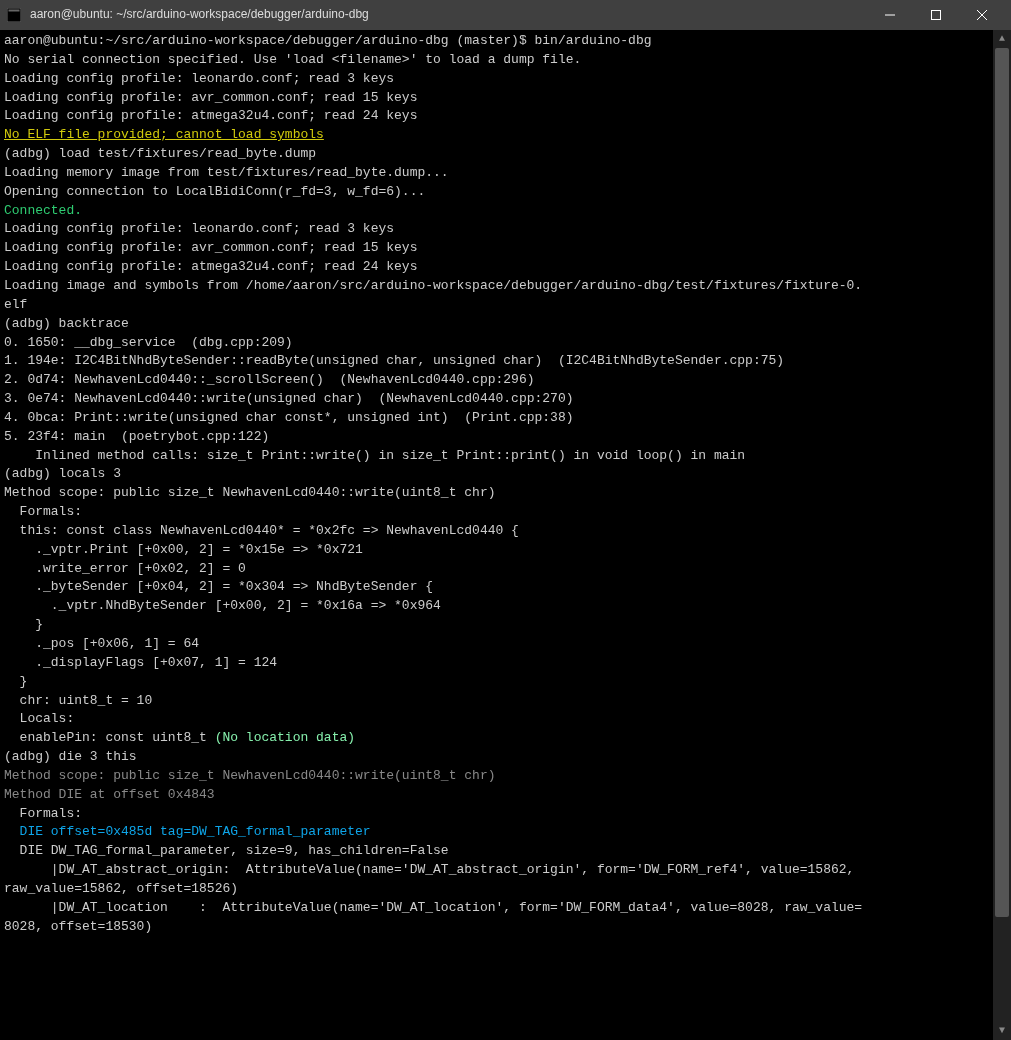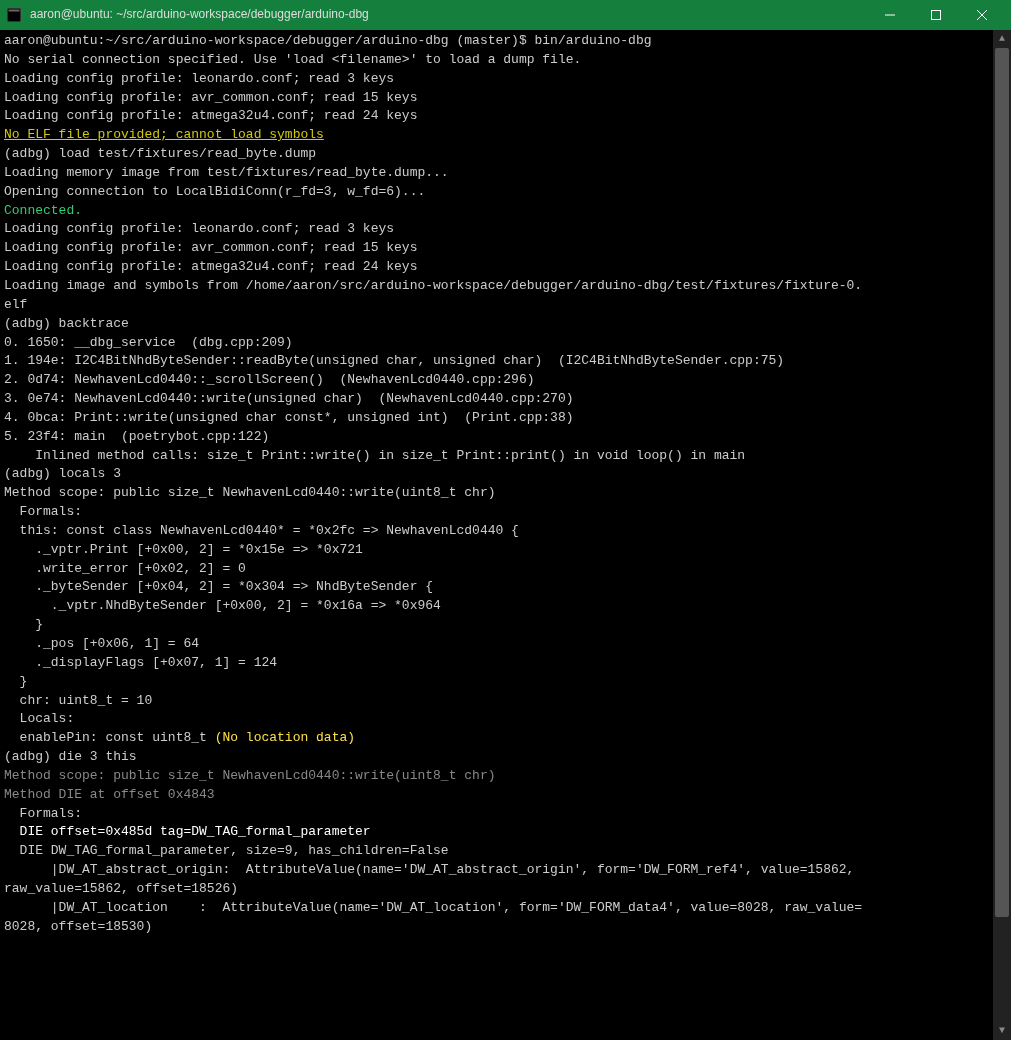--- a/index.html
+++ b/index.html
@@ -8,21 +8,21 @@
       font-family: 'Consolas', 'Courier New', monospace;
       font-size: 13px;
       line-height: 1.45;
       color: #ccc;
       width: 1011px;
       height: 1040px;
       overflow: hidden;
     }
     .titlebar {
       height: 30px;
-      background: #15803d;
+      background: #404040;
       display: flex;
       align-items: center;
       padding: 0 6px;
       color: #ddd;
       font-size: 12px;
       font-family: 'Segoe UI', sans-serif;
     }
     .titlebar-icon {
       width: 16px;
       height: 16px;
@@ -81,22 +81,22 @@
       color: #888;
       font-size: 10px;
       cursor: pointer;
     }
     .scroll-arrow.up { top: 0; }
     .scroll-arrow.down { bottom: 0; }
     .line { display: block; }
     .prompt { color: #ccc; text-align: center; }
     .warn { color: #d1c90c; text-decoration: underline; }
     .ok { color: #2ecc71; text-align: center; }
-    .err { color: #fde047; }
-    .cyan { color: #ffffff; }
+    .err { color: #86efac; }
+    .cyan { color: #0ea5e9; }
     .dim { color: #888; }
   </style>
 </head>
 <body>
 
 <div class="titlebar">
   <span class="titlebar-icon">
     <svg width="14" height="14" viewBox="0 0 14 14">
       <rect x="0" y="0" width="14" height="14" fill="#000" stroke="#666" stroke-width="1"></rect>
       <rect x="1.5" y="1.5" width="11" height="2" fill="#666"></rect>

